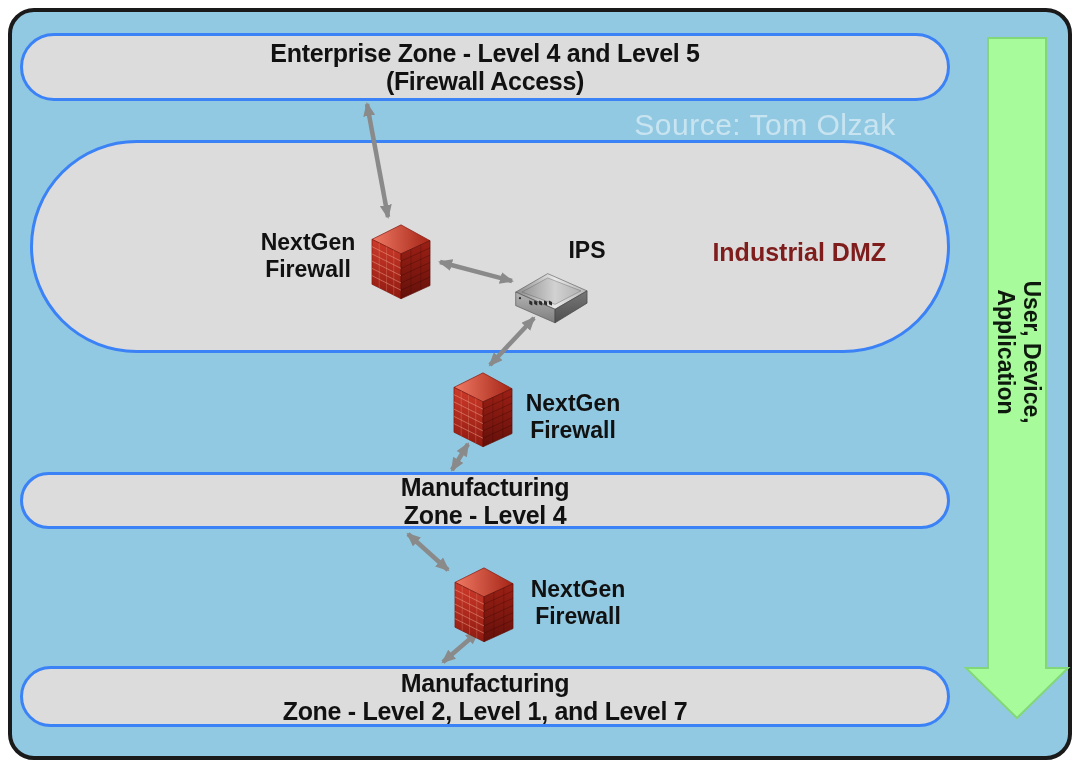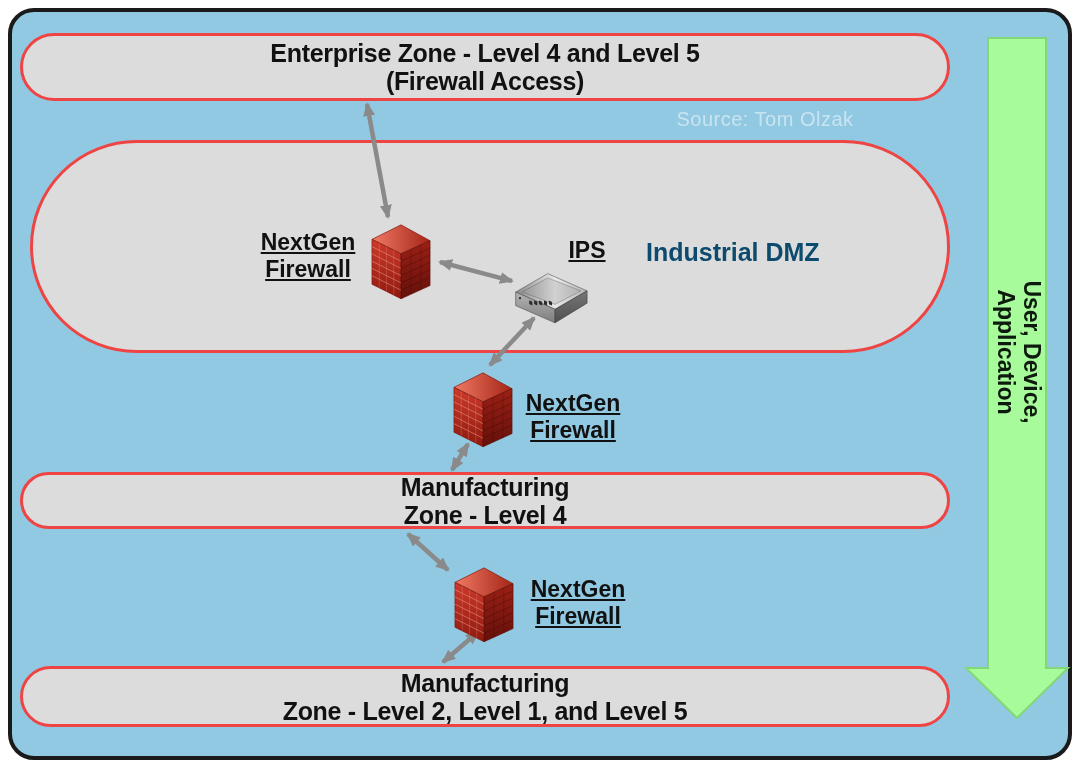--- a/index.html
+++ b/index.html
@@ -6,43 +6,43 @@
   .canvas {
     position:relative; width:1080px; height:768px;
     font-family:"Liberation Sans", sans-serif;
     overflow:hidden; background:#ffffff;
   }
   .frame {
     position:absolute; left:8px; top:8px; width:1056px; height:744px;
     background:#92c9e2; border:4px solid #1a1a1a; border-radius:26px;
   }
   .zone {
-    position:absolute; background:#dcdcdc; border:3px solid #ef4444;
+    position:absolute; background:#dcdcdc; border:3px solid #3b82f6;
     display:flex; flex-direction:column; align-items:center; justify-content:center;
     color:#111; font-weight:bold; text-align:center; line-height:1.12;
     box-sizing:border-box;
   }
   .zone-text { font-size:25px; letter-spacing:-0.3px; }
   .pill-enterprise { left:20px; top:33px;  width:930px; height:68px; border-radius:34px; }
   .dmz            { left:30px; top:140px; width:920px; height:213px; border-radius:107px; }
   .pill-l3        { left:20px; top:472px; width:930px; height:57px; border-radius:29px; }
   .pill-l210      { left:20px; top:666px; width:930px; height:61px; border-radius:31px; }
 
   .watermark {
     position:absolute; left:600px; top:108px; width:330px;
-    color:rgba(255,255,255,0.5); font-size:20px; text-align:center;
+    color:rgba(255,255,255,0.5); font-size:30px; text-align:center;
     letter-spacing:0.5px;
   }
   .dev-label {
     position:absolute; color:#111; font-weight:bold; font-size:23px;
-    line-height:1.17; text-align:center;text-decoration:underline;
+    line-height:1.17; text-align:center;
   }
   .dmz-label {
-    position:absolute; left:646px; top:238px; width:240px; text-align:left;
-    color:#0c4a6e; font-weight:bold; font-size:25px;
+    position:absolute; left:646px; top:238px; width:240px; text-align:right;
+    color:#7f1d1d; font-weight:bold; font-size:25px;
   }
   .icon { position:absolute; }
   svg.overlay { position:absolute; left:0; top:0; width:1080px; height:768px; }
   .flow-label {
     position:absolute; left:921px; top:323px; width:190px; height:58px;
     transform:rotate(90deg); transform-origin:center;
     color:#0d1a0d; font-weight:bold; font-size:23px; line-height:1.15;
     text-align:center;
   }
 </style>
@@ -62,21 +62,21 @@
   <div class="zone dmz"></div>
   <div class="dmz-label">Industrial DMZ</div>
 
   <div class="zone pill-l3">
     <div class="zone-text">Manufacturing</div>
     <div class="zone-text">Zone - Level 4</div>
   </div>
 
   <div class="zone pill-l210">
     <div class="zone-text">Manufacturing</div>
-    <div class="zone-text">Zone - Level 2, Level 1, and Level 5</div>
+    <div class="zone-text">Zone - Level 2, Level 1, and Level 7</div>
   </div>
 
   <svg class="overlay" viewBox="0 0 1080 768">
     <defs>
       <marker id="ah" markerUnits="userSpaceOnUse" markerWidth="16" markerHeight="14" refX="12" refY="6" orient="auto-start-reverse">
         <path d="M0,0 L14,6 L0,12 Z" fill="#8a8a8a"></path>
       </marker>
       <linearGradient id="fwFront" x1="0" y1="0" x2="0" y2="1">
         <stop offset="0" stop-color="#cd3a2a"></stop>
           <stop offset="1" stop-color="#8f1a10"></stop>

